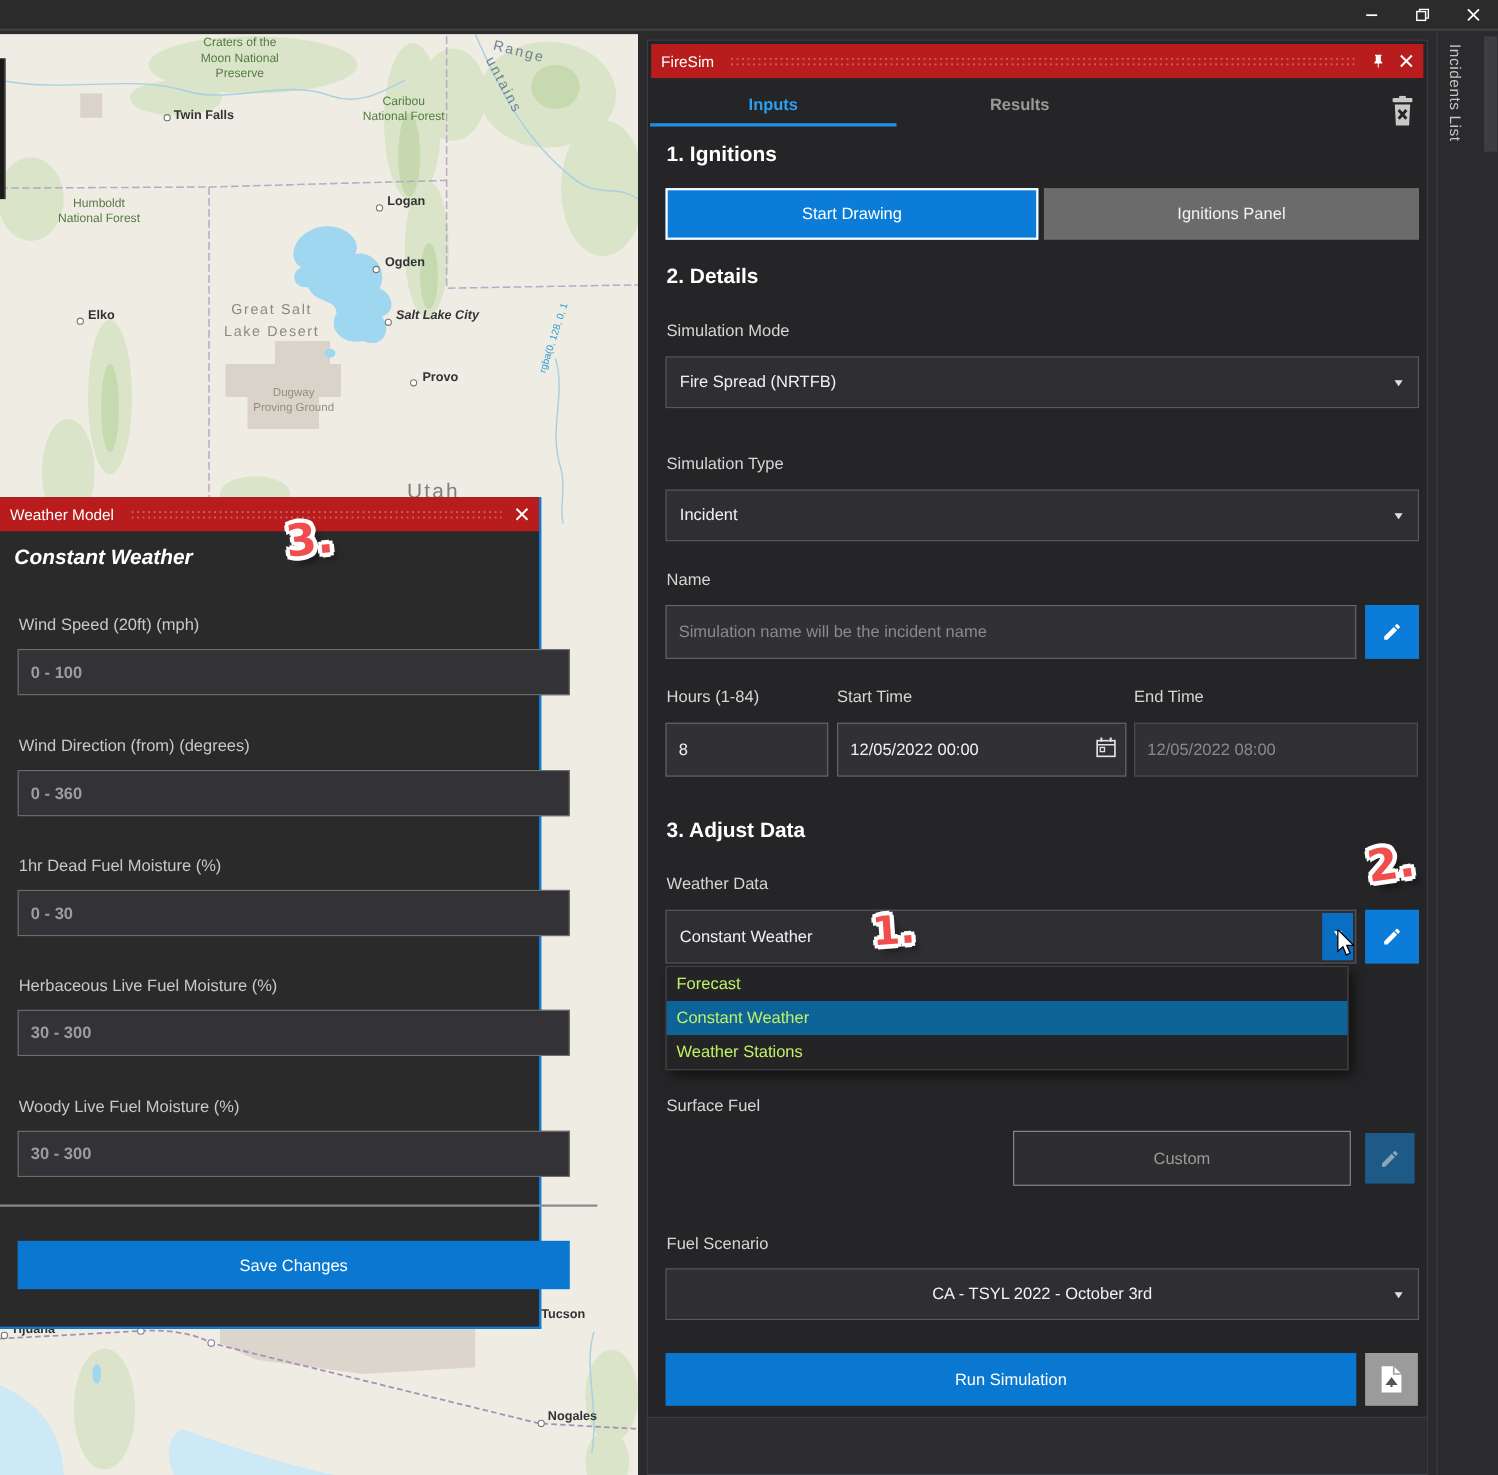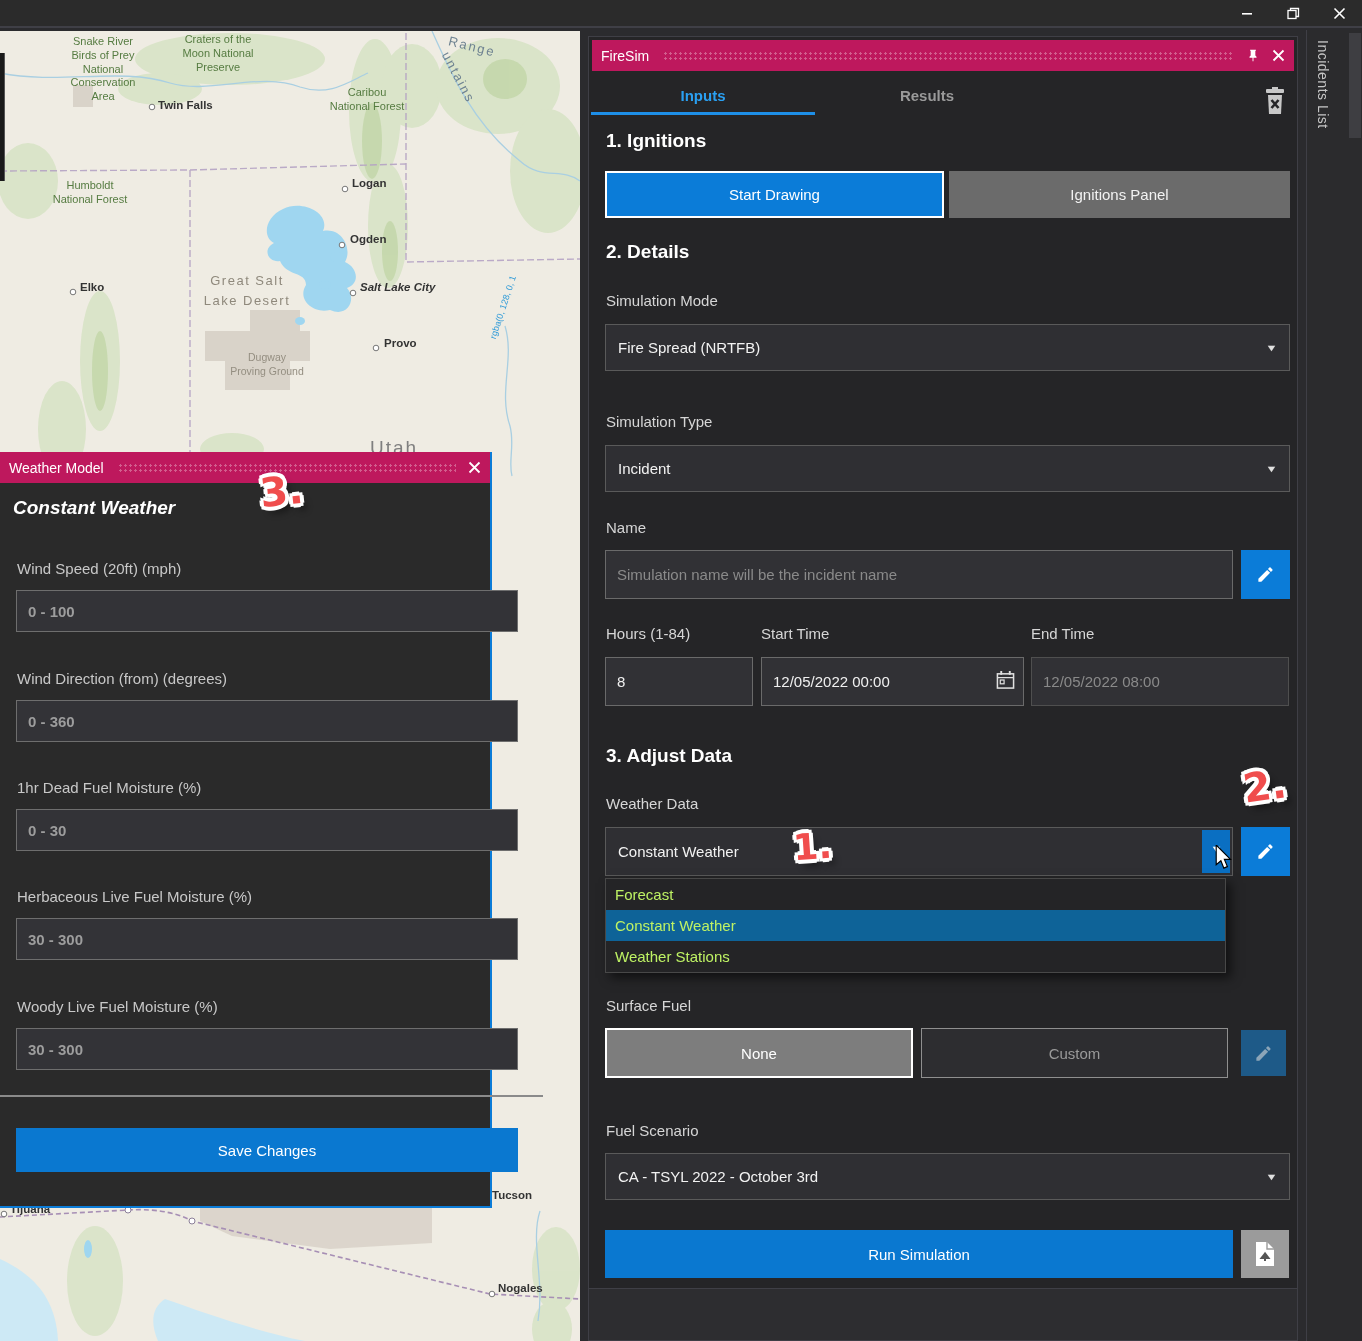--- a/index.html
+++ b/index.html
@@ -19,21 +19,21 @@
   .m-green { color:#567c42; font-size:11px; text-align:center; line-height:1.25; }
   .m-city { color:#333333; font-size:11.5px; font-weight:bold; }
   .m-area { color:#8f897c; font-size:13px; letter-spacing:1.5px; text-align:center; line-height:1.5; }
   .m-area-sm { color:#948e81; font-size:10.5px; text-align:center; line-height:1.3; }
   .m-terrain { color:#6e8291; font-size:13px; letter-spacing:2px; }
   .m-state { color:#7f7f7f; font-size:19px; letter-spacing:2px; }
   .m-debug { color:#2e9ad8; font-size:9px; }
   #left-stub { position:absolute; left:0; top:53px; width:5px; height:128px; background:#1a1a1a; border-right:1px solid #555; }
 
   
-  .blue-header { background:#be185d; color:#ffffff; display:flex; align-items:center; padding:0 9px; font-size:14px; }
+  .blue-header { background:#b91c1c; color:#ffffff; display:flex; align-items:center; padding:0 9px; font-size:14px; }
   .dots { flex:1; height:11px; margin:2px 12px 0 14px; background-image:radial-gradient(rgba(255,255,255,0.30) 1.1px, transparent 1.2px); background-size:5px 5px; }
   .hx { color:#ffffff; font-size:15px; line-height:1; }
   .field-label { position:absolute; color:#d6d6d6; font-size:15px; }
   .tinput { position:absolute; background:#313135; border:1px solid #6a6a6a; color:#f0f0f0; font-size:15px; padding:0 11px; font-family:"Liberation Sans",sans-serif; outline:none; }
   .tinput::placeholder { color:#8a8a8a; }
   .combo { position:absolute; background:#2f2f33; border:1px solid #5a5a5a; color:#f2f2f2; font-size:15px; display:flex; align-items:center; padding:10px 12px; }
   .caret { position:absolute; right:13px; top:50%; transform:translateY(-50%) scaleX(1.4); color:#e0e0e0; font-size:9px; }
   .pencil-btn { position:absolute; background:#0b7cd8; display:flex; align-items:center; justify-content:center; }
   .pencil-btn svg { width:19px; height:19px; fill:#ffffff; }
   .pencil-btn.disabled { background:#1e5a88; }
@@ -180,25 +180,20 @@
         <circle cx="342" cy="214" r="2.8"></circle>
         <circle cx="73" cy="261" r="2.8"></circle>
         <circle cx="353" cy="262" r="2.8"></circle>
         <circle cx="376" cy="317" r="2.8"></circle>
         <circle cx="4" cy="1183" r="2.8"></circle>
         <circle cx="486" cy="1170" r="2.8"></circle>
         <circle cx="492" cy="1263" r="2.8"></circle>
       </g>
     </svg>
 
-    <div class="mlabel m-green" style="left:28px; top:4px; width:150px;">Snake River
-Birds of Prey
-National
-Conservation
-Area</div>
     <div class="mlabel m-green" style="left:168px; top:2px; width:100px;">Craters of the
 Moon National
 Preserve</div>
     <div class="mlabel m-city" style="left:158px; top:68px;">Twin Falls</div>
     <div class="mlabel m-green" style="left:322px; top:55px; width:90px;">Caribou
 National Forest</div>
     <div class="mlabel m-terrain" style="left:448px; top:8px; transform:rotate(14deg);">Range</div>
     <div class="mlabel m-terrain" style="left:452px; top:18px; transform:rotate(62deg); transform-origin:0 0;">untains</div>
     <div class="mlabel m-green" style="left:40px; top:148px; width:100px;">Humboldt
 National Forest</div>
@@ -336,30 +331,29 @@
         </svg>
     </div>
 
     <div id="dropdown">
       <div class="dd-item">Forecast</div>
       <div class="dd-item selected">Constant Weather</div>
       <div class="dd-item">Weather Stations</div>
     </div>
 
     <div class="field-label" style="left:17px; top:960px;">Surface Fuel</div>
-    <div class="panel-btn" id="btn-none">None</div>
     <div class="panel-btn" id="btn-custom">Custom</div>
     <div class="pencil-btn disabled" style="left:652px; top:993px; width:45px; height:46px;">
       <svg viewBox="0 0 24 24">
           <path d="M3 17.25V21h3.75L17.81 9.94l-3.75-3.75L3 17.25zM20.71 7.04a1 1 0 0 0 0-1.41l-2.34-2.34a1 1 0 0 0-1.41 0l-1.83 1.83 3.75 3.75 1.83-1.83z"></path>
         </svg>
     </div>
 
     <div class="field-label" style="left:17px; top:1085px;">Fuel Scenario</div>
-    <div class="combo" style="left:16px; top:1116px; width:685px; height:47px;">
+    <div class="combo" style="left:16px; top:1116px; width:685px; height:47px;justify-content:center;">
       <span>CA - TSYL 2022 - October 3rd</span>
       <span class="caret">▼</span>
     </div>
 
     <div class="panel-btn" id="btn-run">Run Simulation</div>
     <div id="btn-export">
       <svg width="22" height="26" viewBox="0 0 22 26">
         <path d="M2 1 H13 L20 8 V25 H2 Z" fill="#ffffff"></path>
         <path d="M13 1 L13 8 L20 8" fill="none" stroke="#9b9b9b" stroke-width="1.4"></path>
         <path d="M11 20 L11 13.5 M11 12.5 L7.5 17 H14.5 Z" stroke="#555" stroke-width="2" fill="#555"></path>

